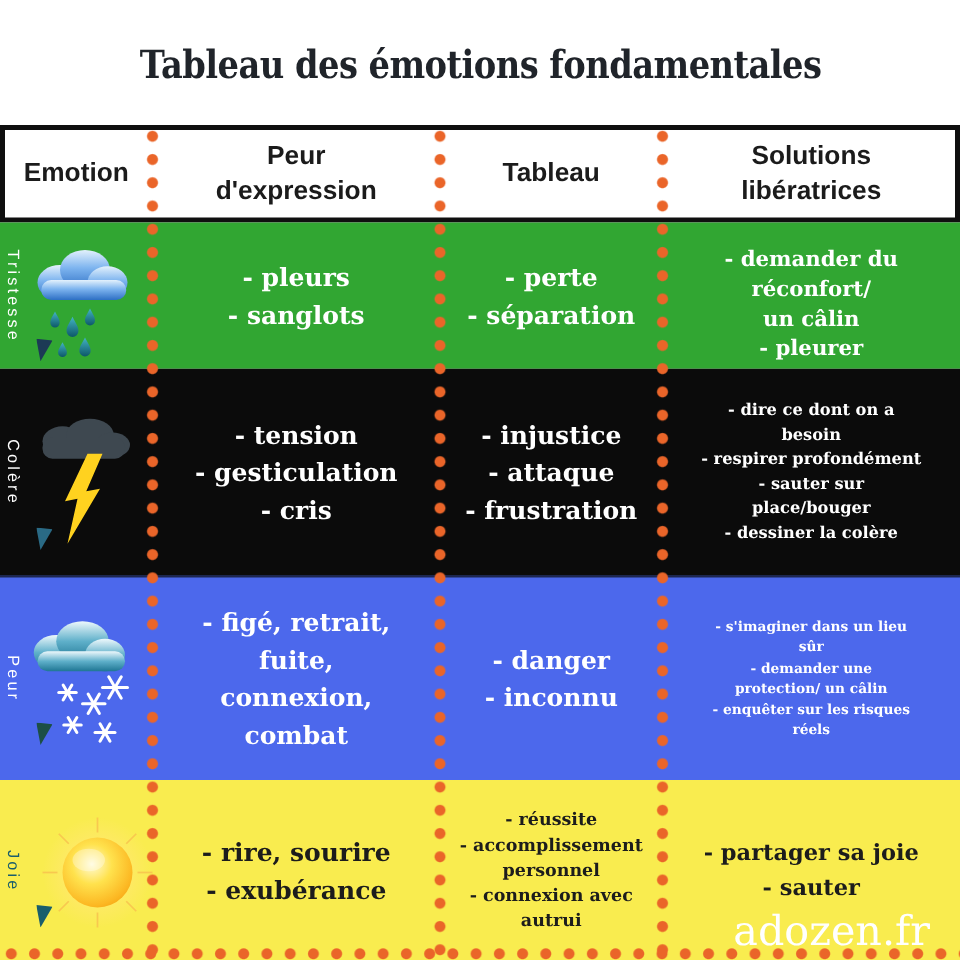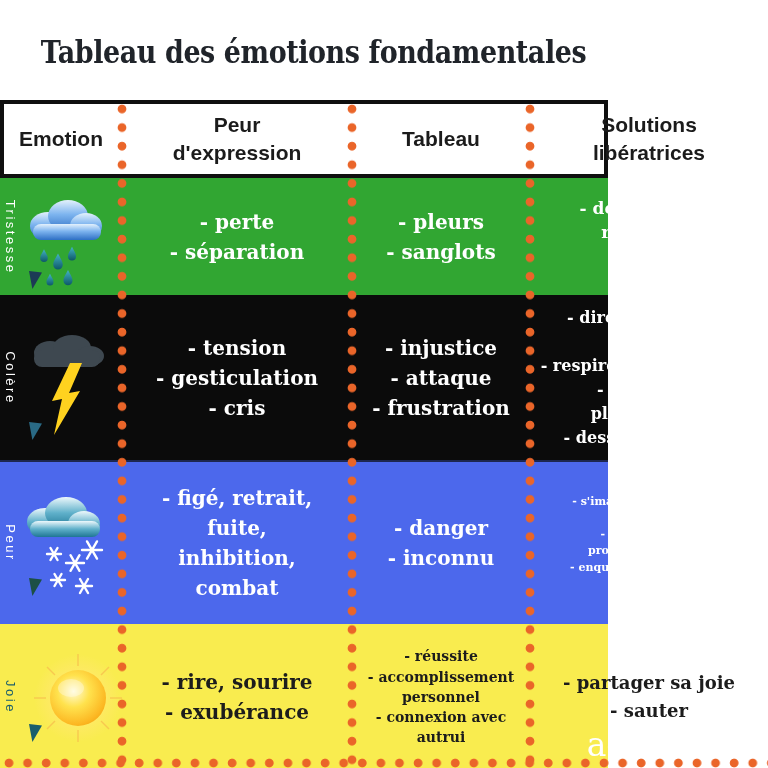--- a/index.html
+++ b/index.html
@@ -1,38 +1,38 @@
 <!DOCTYPE html>
 <html><head>
 <meta charset="utf-8">
 <style>
   html,body{margin:0;padding:0;background:#ffffff;}
   #stage{position:relative;width:768px;height:768px;background:#ffffff;overflow:hidden;
          font-family:"DejaVu Serif",serif;}
 
   
-  .title-wrap{position:absolute;top:34px;left:0;width:768px;}
+  .title-wrap{position:absolute;top:34px;left:0;width:768px;text-align:center;}
   .title{display:inline-block;font:700 31px/1.2 "DejaVu Serif",serif;color:#20242a;
          letter-spacing:-0.5px;transform:scaleX(0.87);transform-origin:center;}
 
   
-  .table{position:absolute;top:100px;left:0;width:608px;height:668px;}
+  .table{position:absolute;top:100px;left:0;width:768px;height:668px;}
   .row{display:grid;grid-template-columns:122px 230px 178px 238px;position:relative;}
   .hdr-row{height:78px;background:#ffffff;box-shadow:inset 0 0 0 4px #0f0f0f;}
   .row-tristesse{height:117px;background:#31a632;color:#ffffff;}
   .row-colere{height:165px;background:#0b0b0b;color:#ffffff;}
   .row-peur{height:162px;background:#4c68ec;color:#ffffff;border-top:2px solid #1d2750;}
   .row-joie{height:146px;background:#f9ec4f;color:#1c1c1c;}
 
   .cell{display:flex;align-items:center;justify-content:center;text-align:center;
         white-space:pre-line;font:700 20px/1.5 "DejaVu Serif",serif;padding:2px 4px;box-sizing:border-box;}
   .hdr{font:700 21px/1.35 "Liberation Sans",sans-serif;color:#1b1b1b;white-space:pre-line;}
   .sol{font-size:16px;line-height:1.45;}
   .row-tristesse .sol{font-size:17px;line-height:1.4;margin-top:16px;}
-  .row-colere .sol{font-size:16px;line-height:1.5;}
+  .row-colere .sol{font-size:13px;line-height:1.5;}
   .row-peur .sol{font-size:11px;line-height:1.5;}
   .row-joie .org{font-size:14px;line-height:1.45;}
   .row-joie .sol{font-size:18px;line-height:1.55;}
 
   
   .emo-cell{position:relative;}
   .vlabel{position:absolute;left:3px;top:50%;transform:translateY(-50%);
           writing-mode:vertical-rl;text-orientation:mixed;
           font:400 13px "Liberation Sans",sans-serif;letter-spacing:2.5px;color:#ffffff;}
   .row-joie .vlabel{color:#1a5e6c;}
@@ -101,24 +101,24 @@
           <g fill="url(#gdrop)">
             <path transform="translate(22,66) scale(0.75)" d="M0,-9 C3,-3 5,-1 5,3 A5,5 0 1 1 -5,3 C-5,-1 -3,-3 0,-9 Z"></path>
             <path transform="translate(36,72) scale(0.95)" d="M0,-9 C3,-3 5,-1 5,3 A5,5 0 1 1 -5,3 C-5,-1 -3,-3 0,-9 Z"></path>
             <path transform="translate(50,64) scale(0.8)" d="M0,-9 C3,-3 5,-1 5,3 A5,5 0 1 1 -5,3 C-5,-1 -3,-3 0,-9 Z"></path>
             <path transform="translate(28,90) scale(0.7)" d="M0,-9 C3,-3 5,-1 5,3 A5,5 0 1 1 -5,3 C-5,-1 -3,-3 0,-9 Z"></path>
             <path transform="translate(46,88) scale(0.9)" d="M0,-9 C3,-3 5,-1 5,3 A5,5 0 1 1 -5,3 C-5,-1 -3,-3 0,-9 Z"></path>
           </g>
         </svg>
         <span class="pennant"></span>
       </div>
+      <div class="cell">- pleurs
+- sanglots</div>
       <div class="cell">- perte
 - séparation</div>
-      <div class="cell">- pleurs
-- sanglots</div>
       <div class="cell sol">- demander du réconfort/
 un câlin
 - pleurer</div>
     </div>
 
     <div class="row row-colere">
       <div class="cell emo-cell">
         <span class="vlabel">Colère</span>
         <svg class="emo-icon" style="left:26px;top:38px" width="82" height="112" viewBox="0 0 82 112">
           <g fill="#3e4850">
@@ -187,21 +187,21 @@
                 <line x1="-8" y1="0" x2="8" y2="0"></line>
                 <line x1="-4" y1="-7" x2="4" y2="7"></line>
                 <line x1="-4" y1="7" x2="4" y2="-7"></line>
               </g>
           </g>
         </svg>
         <span class="pennant"></span>
       </div>
       <div class="cell">- figé, retrait,
 fuite,
-inhibition,
+connexion,
 combat</div>
       <div class="cell">- danger
 - inconnu</div>
       <div class="cell sol">- s'imaginer dans un lieu
 sûr
 - demander une
 protection/ un câlin
 - enquêter sur les risques
 réels</div>
     </div>

